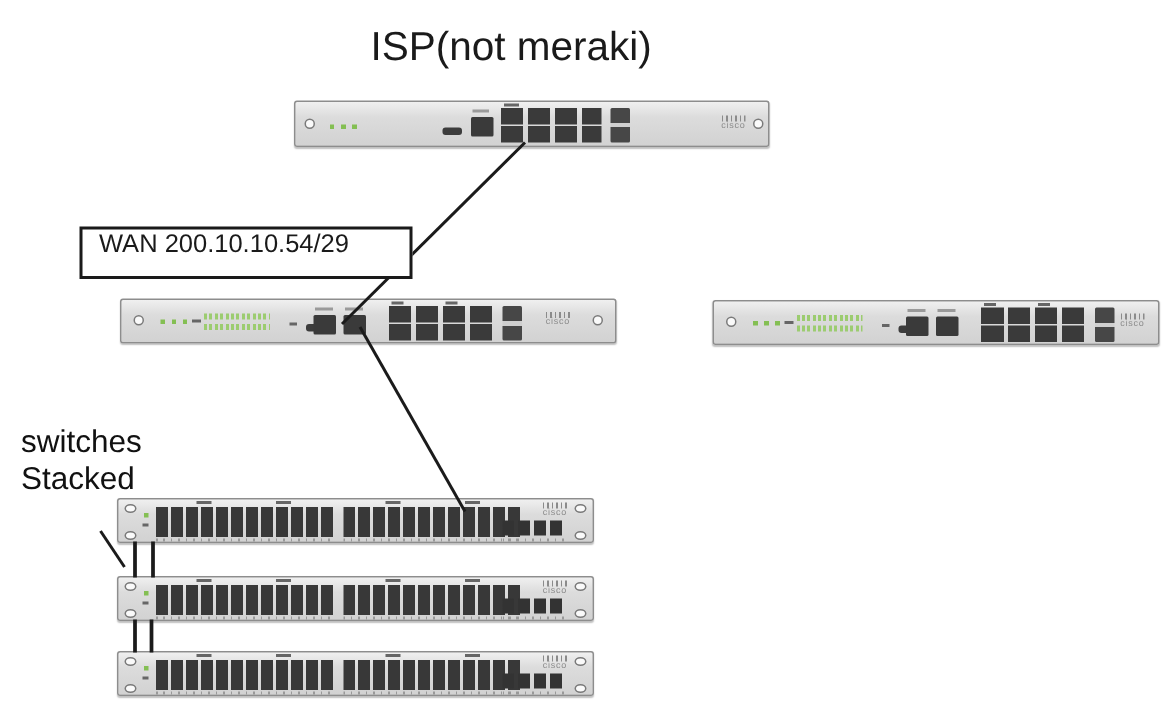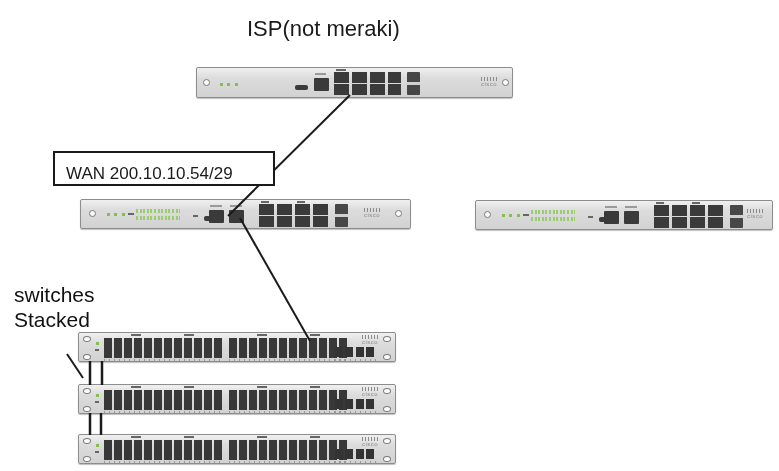--- a/index.html
+++ b/index.html
@@ -41,23 +41,23 @@
   .numstrip{position:absolute;height:2px;
     background:repeating-linear-gradient(90deg,#999 0 1px,rgba(0,0,0,0) 1px 5px);}
   .cisco{position:absolute;width:22px;text-align:center;}
   .cisco .bars{width:16px;height:4px;margin:0 auto 1px auto;
     background:repeating-linear-gradient(90deg,#8b8b8b 0 1px,rgba(0,0,0,0) 1px 3px);}
   .cisco .txt{font-size:6px;line-height:5px;color:#8b8b8b;letter-spacing:.5px;}
   
   #wires{position:absolute;left:0;top:0;width:779px;height:471px;z-index:2;pointer-events:none;}
   #wires line{stroke:#1b1b1b;}
   
-  #title{position:absolute;left:247px;top:16px;font-size:22px;color:#1a1a1a;z-index:3;}
+  #title{position:absolute;left:247px;top:16px;font-size:27px;color:#1a1a1a;z-index:3;}
   #wanbox{position:absolute;left:53px;top:151px;width:222px;height:35px;background:#fff;
-    border:2px solid #1a1a1a;z-index:3;box-sizing:border-box;display:flex;align-items:flex-end;}
+    border:2px solid #1a1a1a;z-index:3;box-sizing:border-box;display:flex;align-items:flex-start;}
   #wanbox span{font-size:17px;color:#1a1a1a;padding-left:11px;}
   #stacklabel{position:absolute;left:14px;top:282px;font-size:21px;line-height:25px;
     color:#111;z-index:3;}
 </style>
 </head>
 <body>
 
 <div id="canvas">
 
   <div id="title">ISP(not meraki)</div>

